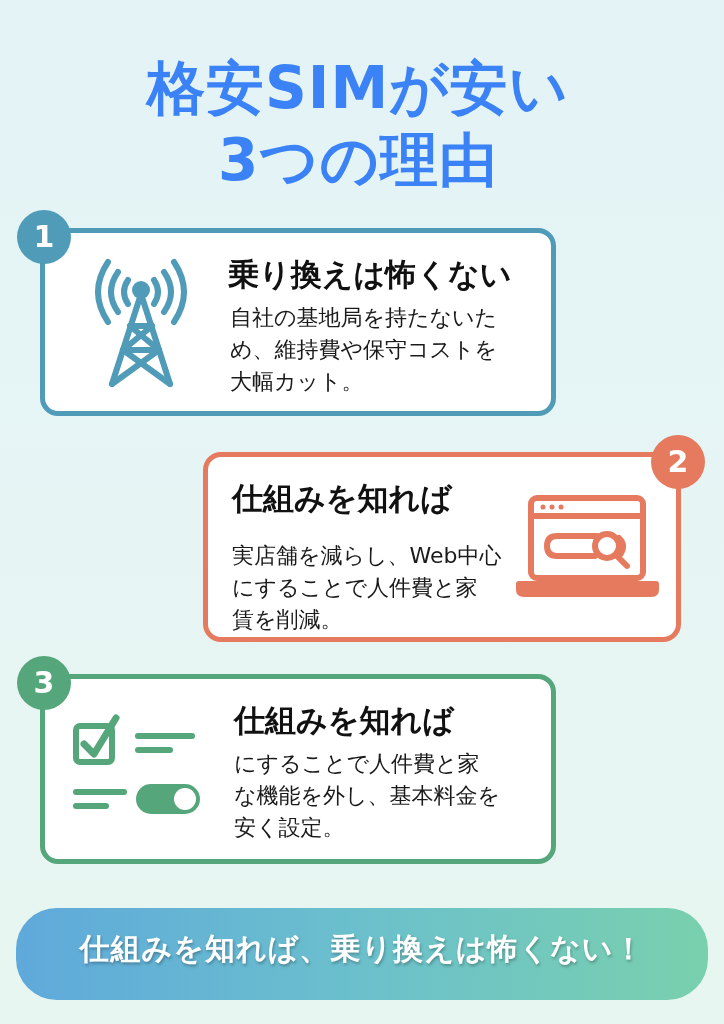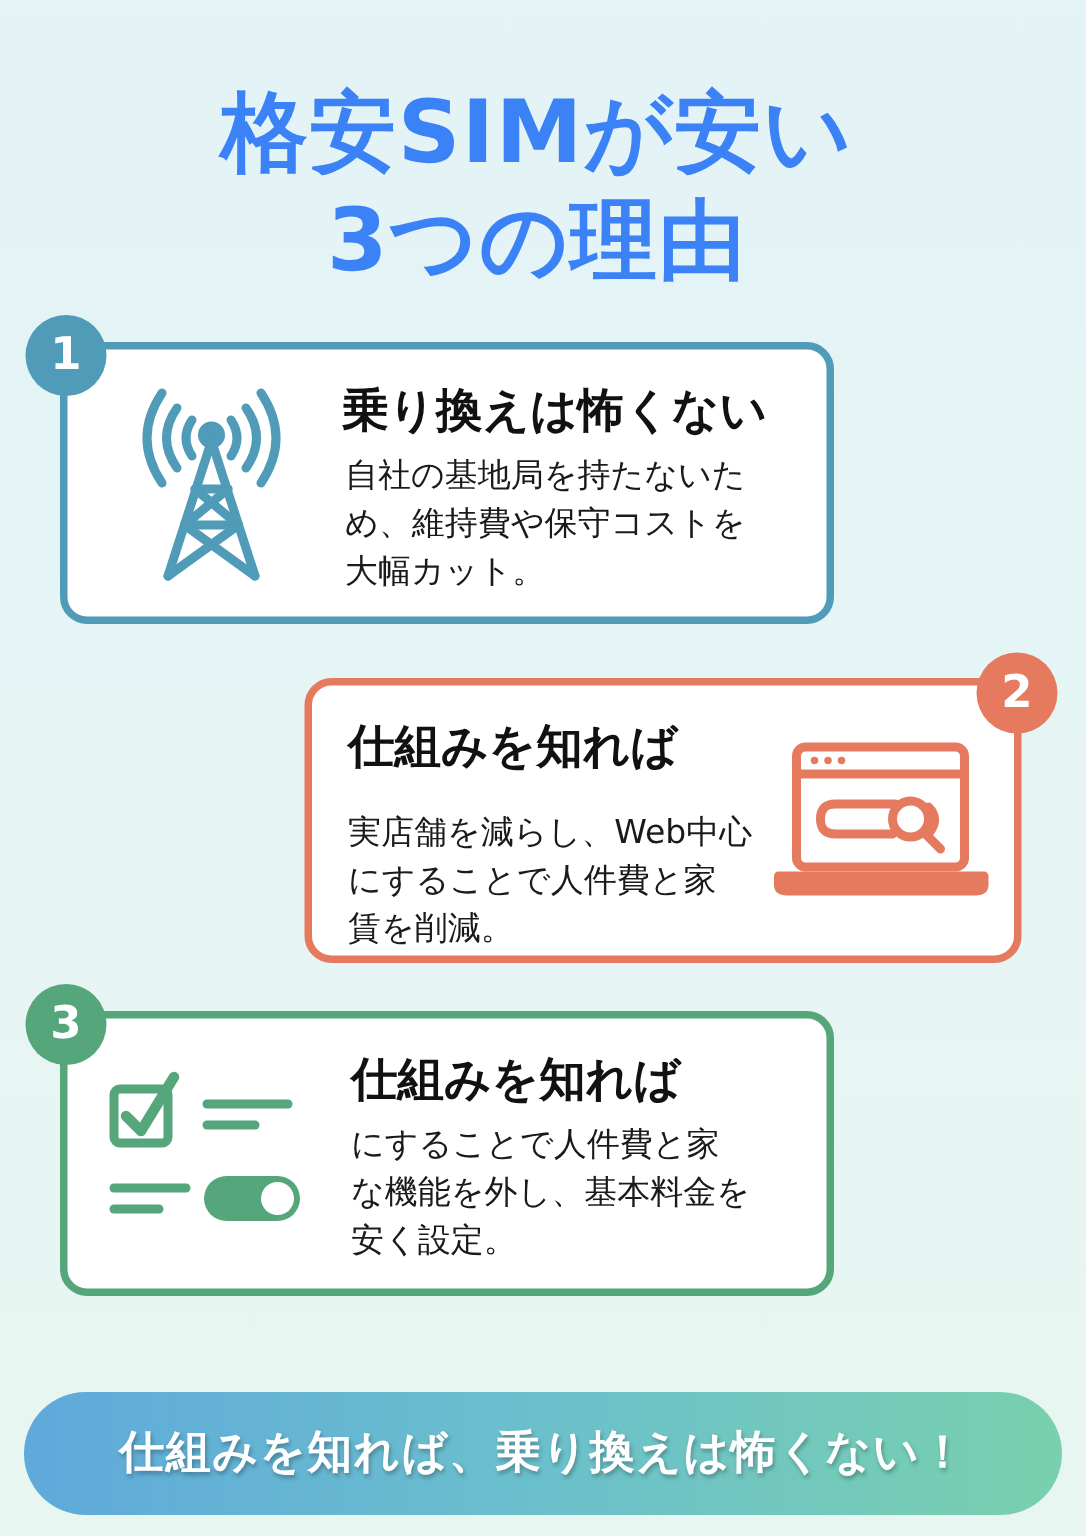--- a/index.html
+++ b/index.html
@@ -46,25 +46,25 @@
   .cd2 { left: 232px; top: 526px; width: 290px; margin-top: 14px; }
   .ct3 { left: 234px; top: 700px; }
   .cd3 { left: 234px; top: 748px; width: 300px; }
 
   .icon { position: absolute; }
   .icon1 { left: 86px; top: 254px; width: 110px; height: 140px; }
   .icon2 { left: 515px; top: 494px; width: 145px; height: 110px; }
   .icon3 { left: 72px; top: 712px; width: 132px; height: 104px; }
 
   .footer {
-    position: absolute; left: 16px; top: 908px; width: 692px; height: 82px;
+    position: absolute; left: 16px; top: 908px; width: 692px; height: 92px;
     border-radius: 41px;
     background: linear-gradient(90deg, #5fa9db 0%, #6bc0cc 50%, #79d0ad 100%);
     color: #fff; font-weight: bold; font-size: 30px; line-height: 82px; text-align: center;
-    text-shadow: 1px 2px 3px rgba(0,0,0,0.28); letter-spacing: 1px; margin-top: 20px;
+    text-shadow: 1px 2px 3px rgba(0,0,0,0.28); letter-spacing: 1px;
   }
 </style>
 </head>
 <body>
 
 <div class="title">
   <span>格安SIMが安い</span>
   <span>3つの理由</span>
 </div>
 

